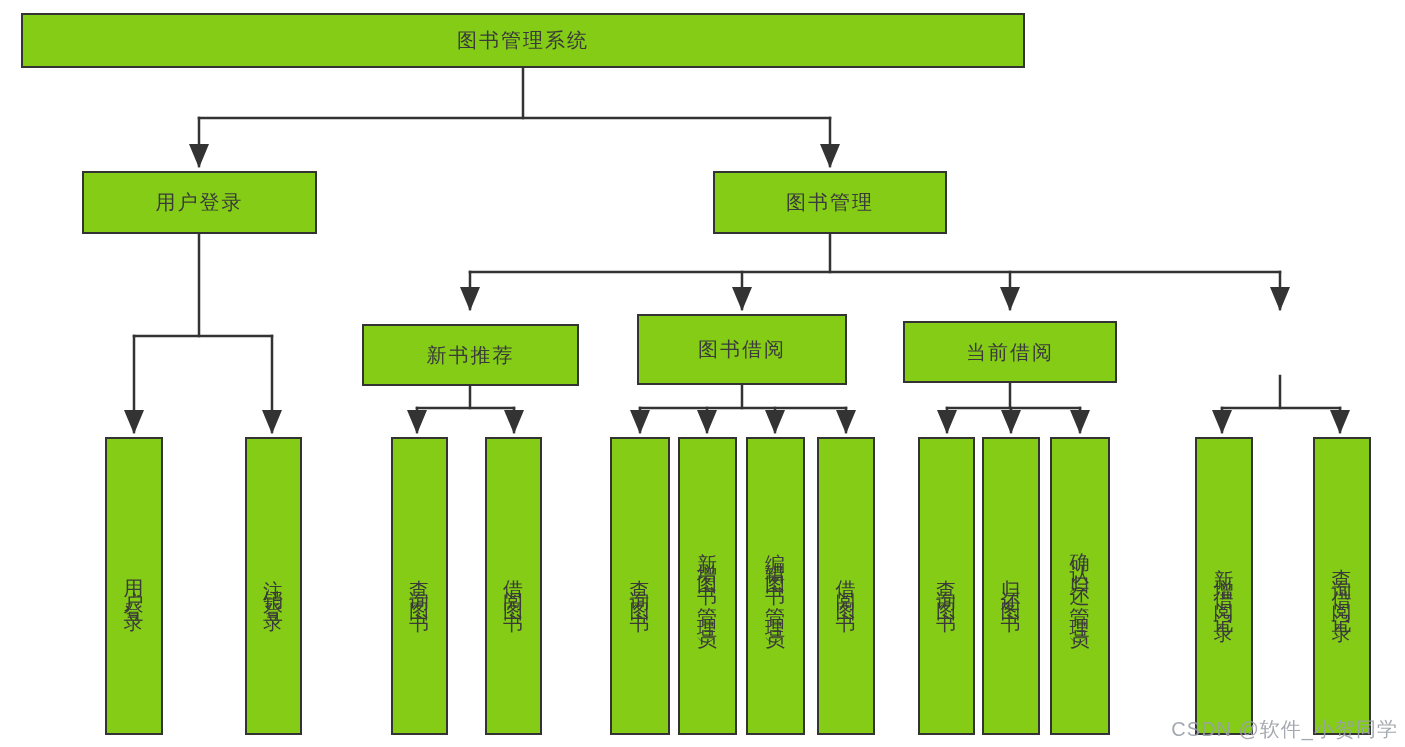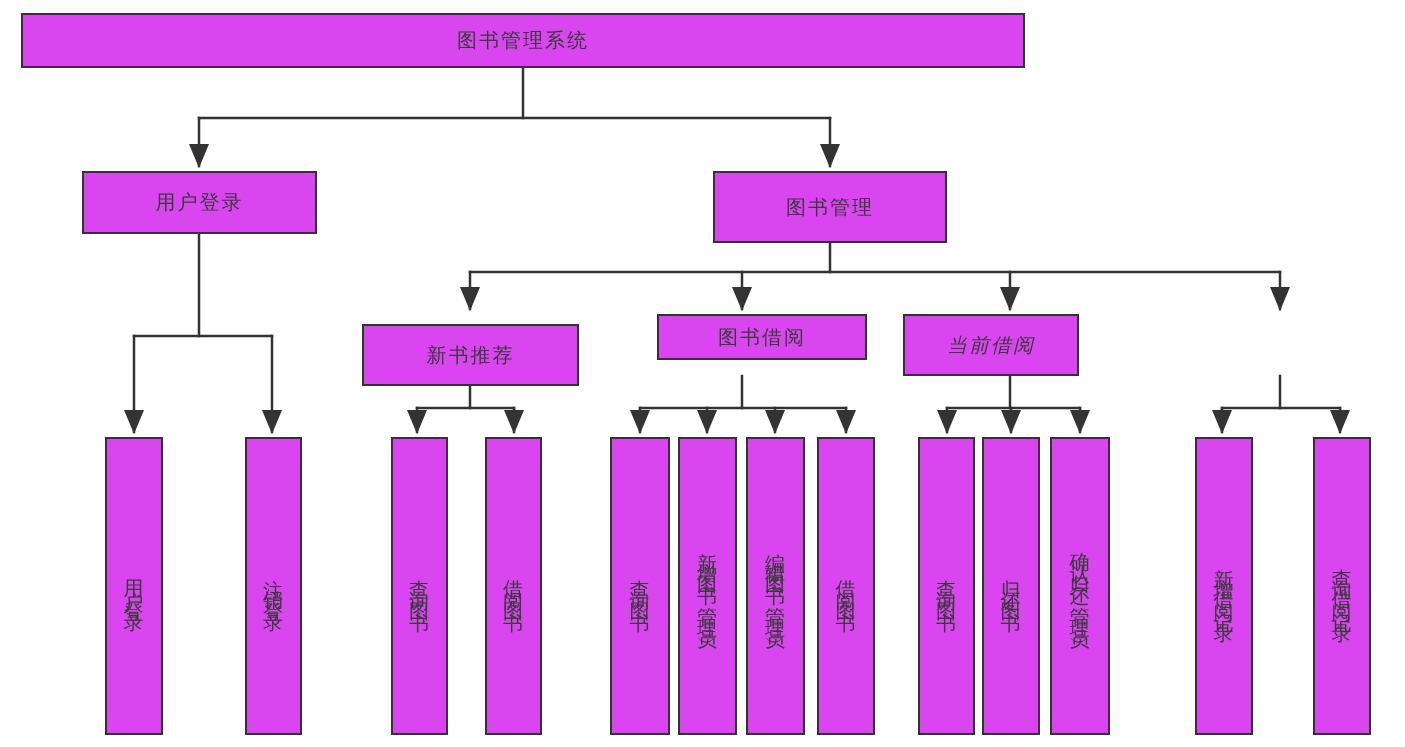--- a/index.html
+++ b/index.html
@@ -16,21 +16,21 @@
     left: 0; top: 0;
     color: var(--line, #333333);
     pointer-events: none;
   }
   svg.connectors line { stroke: currentColor; stroke-width: 2.5; stroke-linecap: square; }
 
   .node {
     position: absolute;
     box-sizing: border-box;
     border: 2px solid var(--line, #333333);
-    background: #d946ef;
+    background: #84cc16;
     display: flex;
     align-items: center;
     justify-content: center;
     color: var(--text, #3a3a3a);
   }
   .hbox .label {
     font-size: 20px;
     letter-spacing: 2px;
     white-space: nowrap;
   }
@@ -120,31 +120,31 @@
     </g>
   </svg>
 
   <div class="node hbox" style="left:21px; top:13px; width:1004px; height:55px;">
     <span class="label">图书管理系统</span>
   </div>
 
   <div class="node hbox" style="left:82px; top:171px; width:235px; height:63px;">
     <span class="label">用户登录</span>
   </div>
-  <div class="node hbox" style="left:713px; top:171px; width:234px; height:72px;">
+  <div class="node hbox" style="left:713px; top:171px; width:234px; height:63px;">
     <span class="label">图书管理</span>
   </div>
 
   <div class="node hbox" style="left:362px; top:324px; width:217px; height:62px;">
     <span class="label">新书推荐</span>
   </div>
-  <div class="node hbox" style="left:637px; top:314px; width:210px; height:46px;margin-left:20px;">
+  <div class="node hbox" style="left:637px; top:314px; width:210px; height:71px;">
     <span class="label">图书借阅</span>
   </div>
-  <div class="node hbox" style="left:903px; top:314px; width:176px; height:62px;font-style:italic;">
+  <div class="node hbox" style="left:903px; top:321px; width:214px; height:62px;">
     <span class="label">当前借阅</span>
   </div>
 
   <div class="node vbox" style="left:105px; top:437px; width:58px; height:298px;">
     <span class="label">用户登录</span>
   </div>
   <div class="node vbox" style="left:245px; top:437px; width:57px; height:298px;">
     <span class="label">注销登录</span>
   </div>
 
@@ -178,14 +178,15 @@
     <span class="label">确认归还（管理员）</span>
   </div>
 
   <div class="node vbox" style="left:1195px; top:437px; width:58px; height:298px;">
     <span class="label">新增借阅记录</span>
   </div>
   <div class="node vbox" style="left:1313px; top:437px; width:58px; height:298px;">
     <span class="label">查询借阅记录</span>
   </div>
 
+  <div class="watermark">CSDN @软件_小贺同学</div>
 
 </div>
 
 </body></html>

